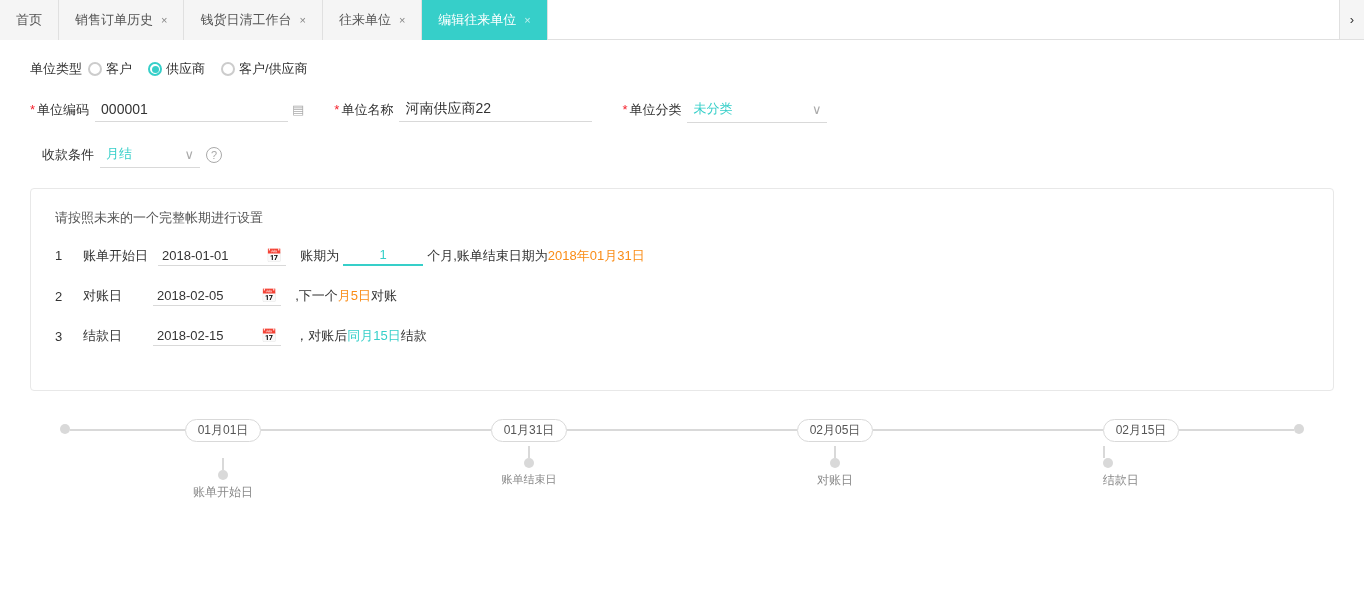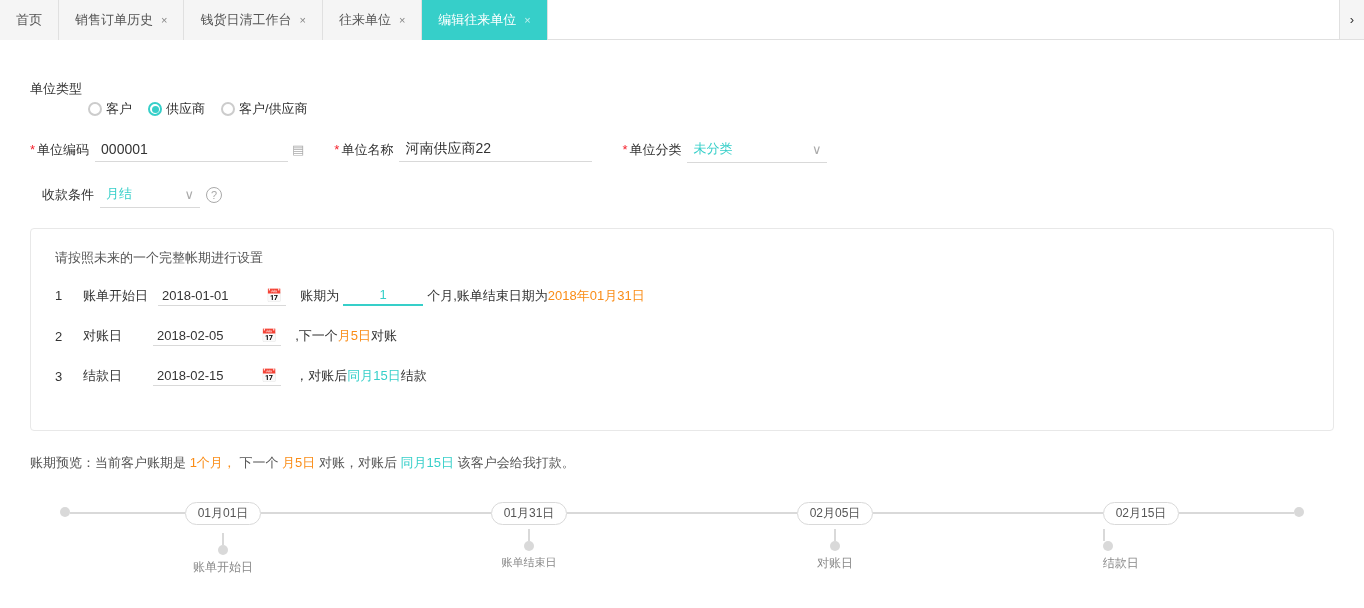--- a/index.html
+++ b/index.html
@@ -72,21 +72,20 @@
       white-space: nowrap;
     }
     .required-star {
       color: #f5222d;
       margin-right: 2px;
     }
     .radio-group {
       display: flex;
       align-items: center;
       gap: 16px;
-      margin-top: 40px;
     }
     .radio-item {
       display: flex;
       align-items: center;
       gap: 4px;
       cursor: pointer;
     }
     .radio-circle {
       width: 14px;
       height: 14px;
@@ -380,41 +379,32 @@
       </div>
       <div class="row-suffix">
         <span>，对账后</span>
         <span class="highlight-teal">同月15日</span>
         <span>结款</span>
       </div>
     </div>
 
   </div>
 
-  <div class="preview-row">
-    <span>账期预览：当前客户账期是</span>
-    <span class="highlight-orange">1个月，</span>
-    <span>下一个</span>
-    <span class="highlight-orange">月5日</span>
-    <span>对账，对账后</span>
-    <span class="highlight-teal">同月15日</span>
-    <span>该客户会给我打款。</span>
-  </div>
 
   <div style="position:relative; padding: 0 30px;">
     <div style="display:flex; align-items:flex-start; position:relative; padding: 8px 0;">
 
       <div style="display:flex;flex-direction:column;align-items:center;margin-top:5px;">
         <div style="width:10px;height:10px;border-radius:50%;background:#d9d9d9;flex-shrink:0;"></div>
       </div>
 
       <div style="flex:1;height:2px;background:#d9d9d9;margin-top:10px;"></div>
 
       <div style="display:flex;flex-direction:column;align-items:center;">
-        <div style="border:1px solid #d9d9d9;border-radius:14px;padding:2px 12px;background:#fff;font-size:12px;color:#555;white-space:nowrap;margin-bottom:8px;">01月01日</div>
+        <div style="border:1px solid #d9d9d9;border-radius:14px;padding:2px 12px;background:#fff;font-size:12px;color:#555;white-space:nowrap;margin-bottom:16px;">01月01日</div>
         <div style="width:2px;height:12px;background:#d9d9d9;"></div>
         <div style="width:10px;height:10px;border-radius:50%;background:#d9d9d9;"></div>
         <div style="font-size:12px;color:#888;white-space:nowrap;margin-top:4px;">账单开始日</div>
       </div>
 
       <div style="flex:2;height:2px;background:#d9d9d9;margin-top:10px;"></div>
 
       <div style="display:flex;flex-direction:column;align-items:center;">
         <div style="border:1px solid #d9d9d9;border-radius:14px;padding:2px 12px;background:#fff;font-size:12px;color:#555;white-space:nowrap;margin-bottom:4px;">01月31日</div>
         <div style="width:2px;height:12px;background:#d9d9d9;"></div>

